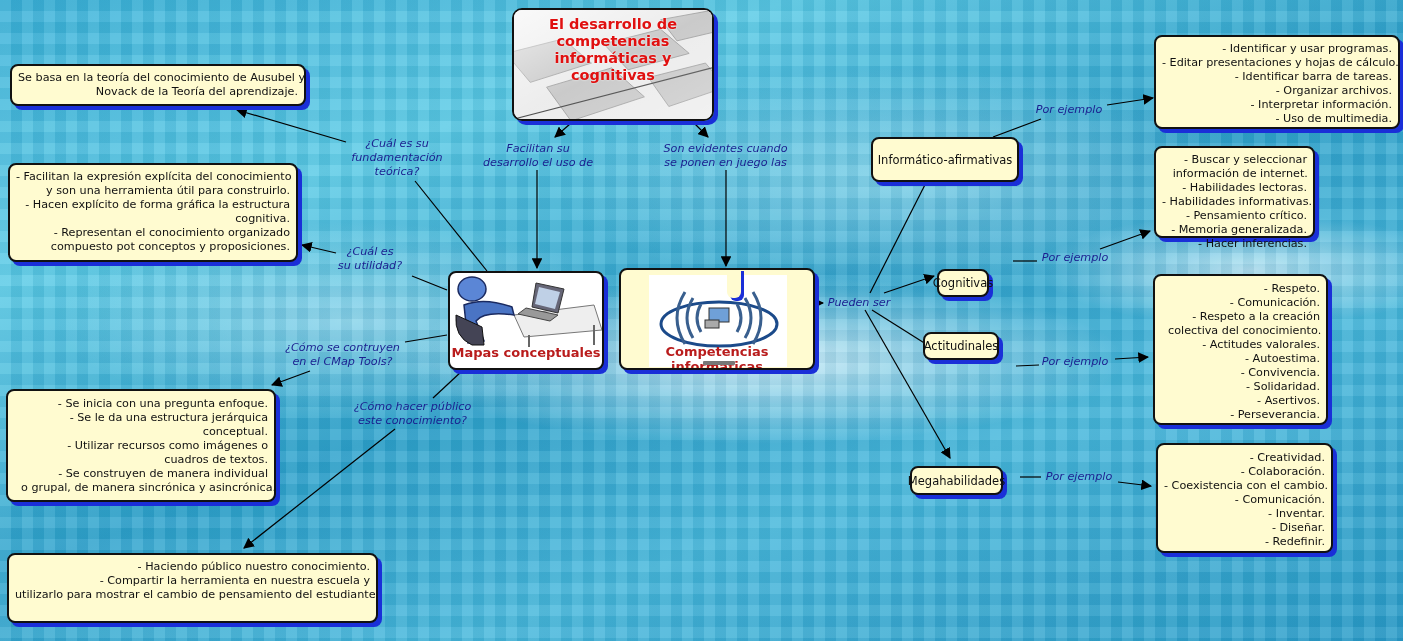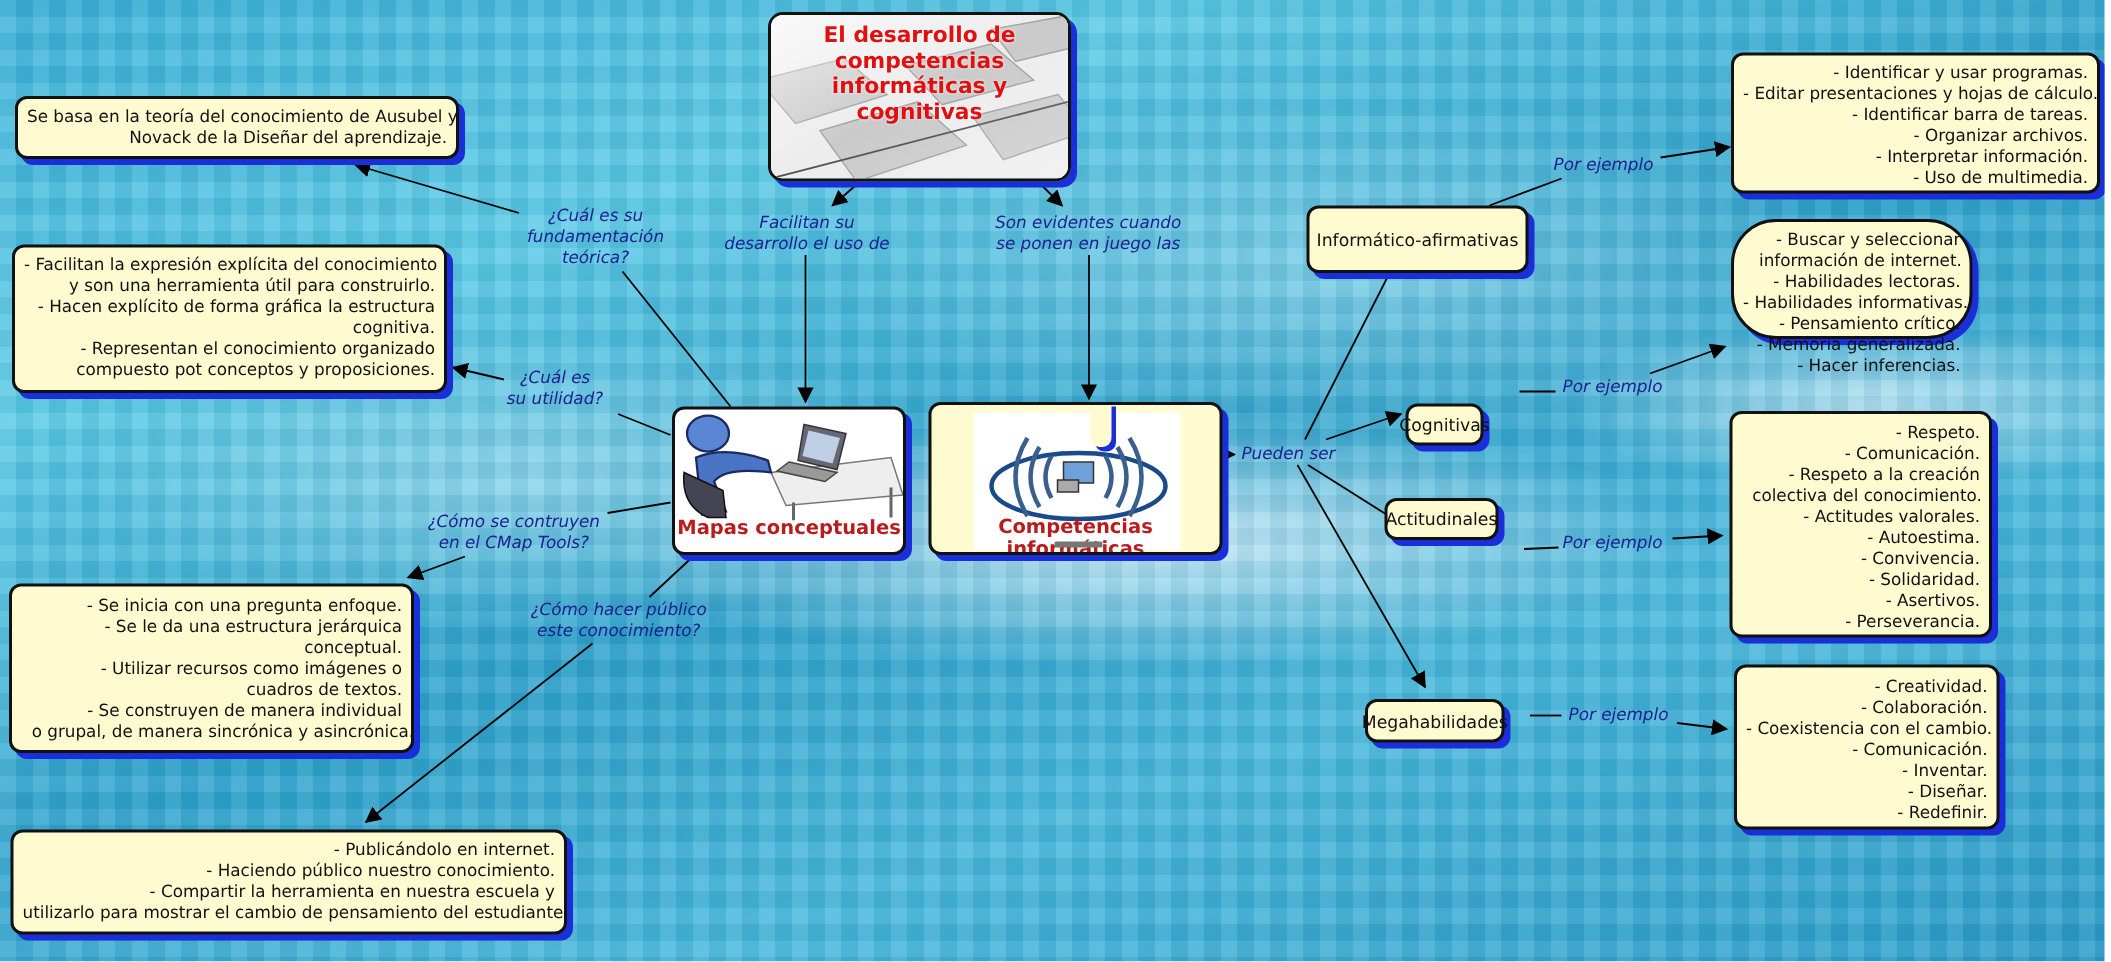--- a/index.html
+++ b/index.html
@@ -153,21 +153,21 @@
   <div class="link-label" style="left:350px;top:400px;width:125px;">¿Cómo hacer público
 este conocimiento?</div>
   <div class="link-label" style="left:824px;top:296px;width:70px;">Pueden ser</div>
   <div class="link-label" style="left:1029px;top:103px;width:80px;">Por ejemplo</div>
   <div class="link-label" style="left:1035px;top:251px;width:80px;">Por ejemplo</div>
   <div class="link-label" style="left:1035px;top:355px;width:80px;">Por ejemplo</div>
   <div class="link-label" style="left:1039px;top:470px;width:80px;">Por ejemplo</div>
 
   <div class="box" style="left:10px;top:64px;width:296px;height:42px;padding-top:5px;">
     <span class="line">Se basa en la teoría del conocimiento de Ausubel y</span>
-    <span class="line">Novack de la Diseñar del aprendizaje.</span>
+    <span class="line">Novack de la Teoría del aprendizaje.</span>
   </div>
 
   <div class="box" style="left:8px;top:163px;width:290px;height:99px;padding-top:5px;">
     <span class="line">- Facilitan la expresión explícita del conocimiento</span>
     <span class="line">  y son una herramienta útil para construirlo.</span>
     <span class="line">- Hacen explícito de forma gráfica la estructura</span>
     <span class="line">  cognitiva.</span>
     <span class="line">- Representan el conocimiento organizado</span>
     <span class="line">  compuesto pot conceptos y proposiciones.</span>
   </div>
@@ -176,21 +176,20 @@
     <span class="line">- Se inicia con una pregunta enfoque.</span>
     <span class="line">- Se le da una estructura jerárquica</span>
     <span class="line">  conceptual.</span>
     <span class="line">- Utilizar recursos como imágenes o</span>
     <span class="line">  cuadros de textos.</span>
     <span class="line">- Se construyen de manera individual</span>
     <span class="line">  o grupal, de manera sincrónica y asincrónica.</span>
   </div>
 
   <div class="box" style="left:7px;top:553px;width:371px;height:70px;padding-top:5px;">
-    <span class="line">- Publicándolo en internet.</span>
     <span class="line">- Haciendo público nuestro conocimiento.</span>
     <span class="line">- Compartir la herramienta en nuestra escuela y</span>
     <span class="line">utilizarlo para mostrar el cambio de pensamiento del estudiante.</span>
   </div>
 
   <div class="image-node" style="left:448px;top:271px;width:156px;height:99px;background:#fff;">
     <svg style="position:absolute;left:4px;top:2px;" width="148" height="72" viewBox="0 0 148 72">
 
       <path d="M60,40 L140,30 L148,55 L70,62 Z" fill="#eee" stroke="#777" stroke-width="1"></path>
       <line x1="75" y1="60" x2="75" y2="72" stroke="#666" stroke-width="2"></line>
@@ -242,21 +241,21 @@
 
   <div class="box" style="left:1154px;top:35px;width:246px;height:94px;padding-top:5px;">
     <span class="line">- Identificar y usar programas.</span>
     <span class="line">- Editar presentaciones y hojas de cálculo.</span>
     <span class="line">- Identificar barra de tareas.</span>
     <span class="line">- Organizar archivos.</span>
     <span class="line">- Interpretar información.</span>
     <span class="line">- Uso de multimedia.</span>
   </div>
 
-  <div class="box" style="left:1154px;top:146px;width:161px;height:80px;padding-top:5px;border-radius:30px;">
+  <div class="box" style="left:1154px;top:146px;width:161px;height:92px;padding-top:5px;">
     <span class="line">- Buscar y seleccionar</span>
     <span class="line">   información de internet.</span>
     <span class="line">- Habilidades lectoras.</span>
     <span class="line">- Habilidades informativas.</span>
     <span class="line">- Pensamiento crítico.</span>
     <span class="line">- Memoria generalizada.</span>
     <span class="line">- Hacer inferencias.</span>
   </div>
 
   <div class="box" style="left:1153px;top:274px;width:175px;height:151px;padding-top:6px;">

